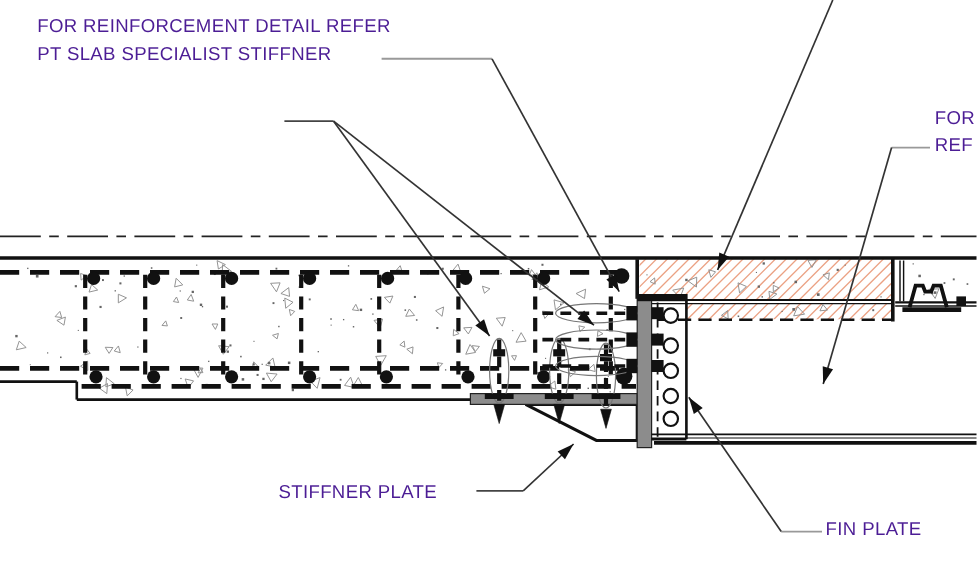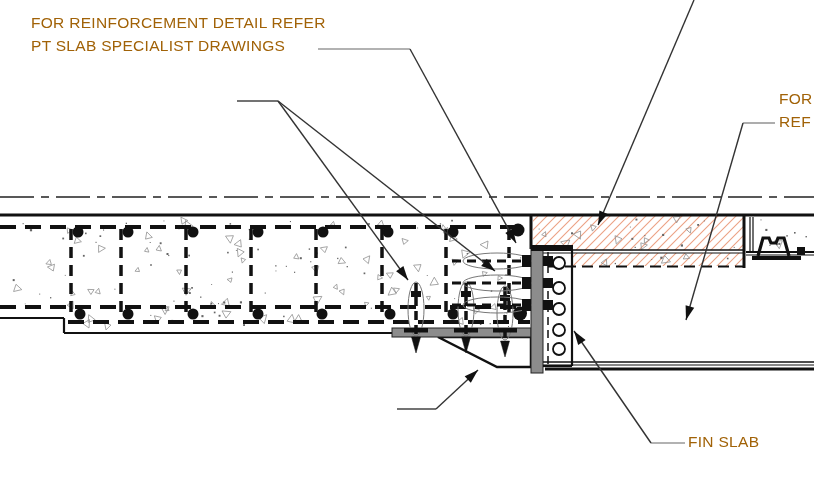--- a/index.html
+++ b/index.html
@@ -1,19 +1,19 @@
 <!DOCTYPE html>
 <html><head>
 <meta charset="utf-8">
 <style>
   html,body{margin:0;padding:0;background:#fff;}
   .sheet{position:relative;width:814px;height:481px;background:#ffffff;overflow:hidden;
          font-family:"Liberation Sans",sans-serif;}
   .sheet svg{position:absolute;left:0;top:0;}
-  .lbl{position:absolute;font-size:15.5px;line-height:23px;color:#a16207;
+  .lbl{position:absolute;font-size:15.5px;line-height:23px;color:#4c1d95;
        letter-spacing:.3px;white-space:nowrap;font-family:"Liberation Sans",sans-serif;}
 </style>
 </head>
 <body>
 
 <div class="sheet">
   <svg width="814" height="481" viewBox="0 0 814 481">
       <g>
         <clipPath id="hclip0">
           <rect x="533" y="216" width="211" height="34"></rect>
@@ -402,26 +402,29 @@
         <polyline points="436,409 478,370" fill="none" stroke="#333" stroke-width="1.4"></polyline>
         <polygon points="478,370 464.7,376.2 470.8,382.8" fill="#111"></polygon>
         <polyline points="685,443 651,443" fill="none" stroke="#999" stroke-width="1.6"></polyline>
         <polyline points="651,443 574,331" fill="none" stroke="#333" stroke-width="1.4"></polyline>
         <polygon points="574,331 578.2,345.1 585.6,340.0" fill="#111"></polygon>
       </g>
     </svg>
 
   <div class="lbl" style="left:31px;top:11px">
     <div>FOR REINFORCEMENT DETAIL REFER</div>
-    <div>PT SLAB SPECIALIST DRAWINGS</div>
+    <div>PT SLAB SPECIALIST STIFFNER</div>
   </div>
 
 
   <div class="lbl" style="left:779px;top:87px">
     <div>FOR</div>
     <div>REF</div>
   </div>
 
+  <div class="lbl" style="left:232px;top:399px">
+    <div>STIFFNER PLATE</div>
+  </div>
 
   <div class="lbl" style="left:688px;top:430px">
-    <div>FIN SLAB</div>
+    <div>FIN PLATE</div>
   </div>
 </div>
 
 </body></html>

